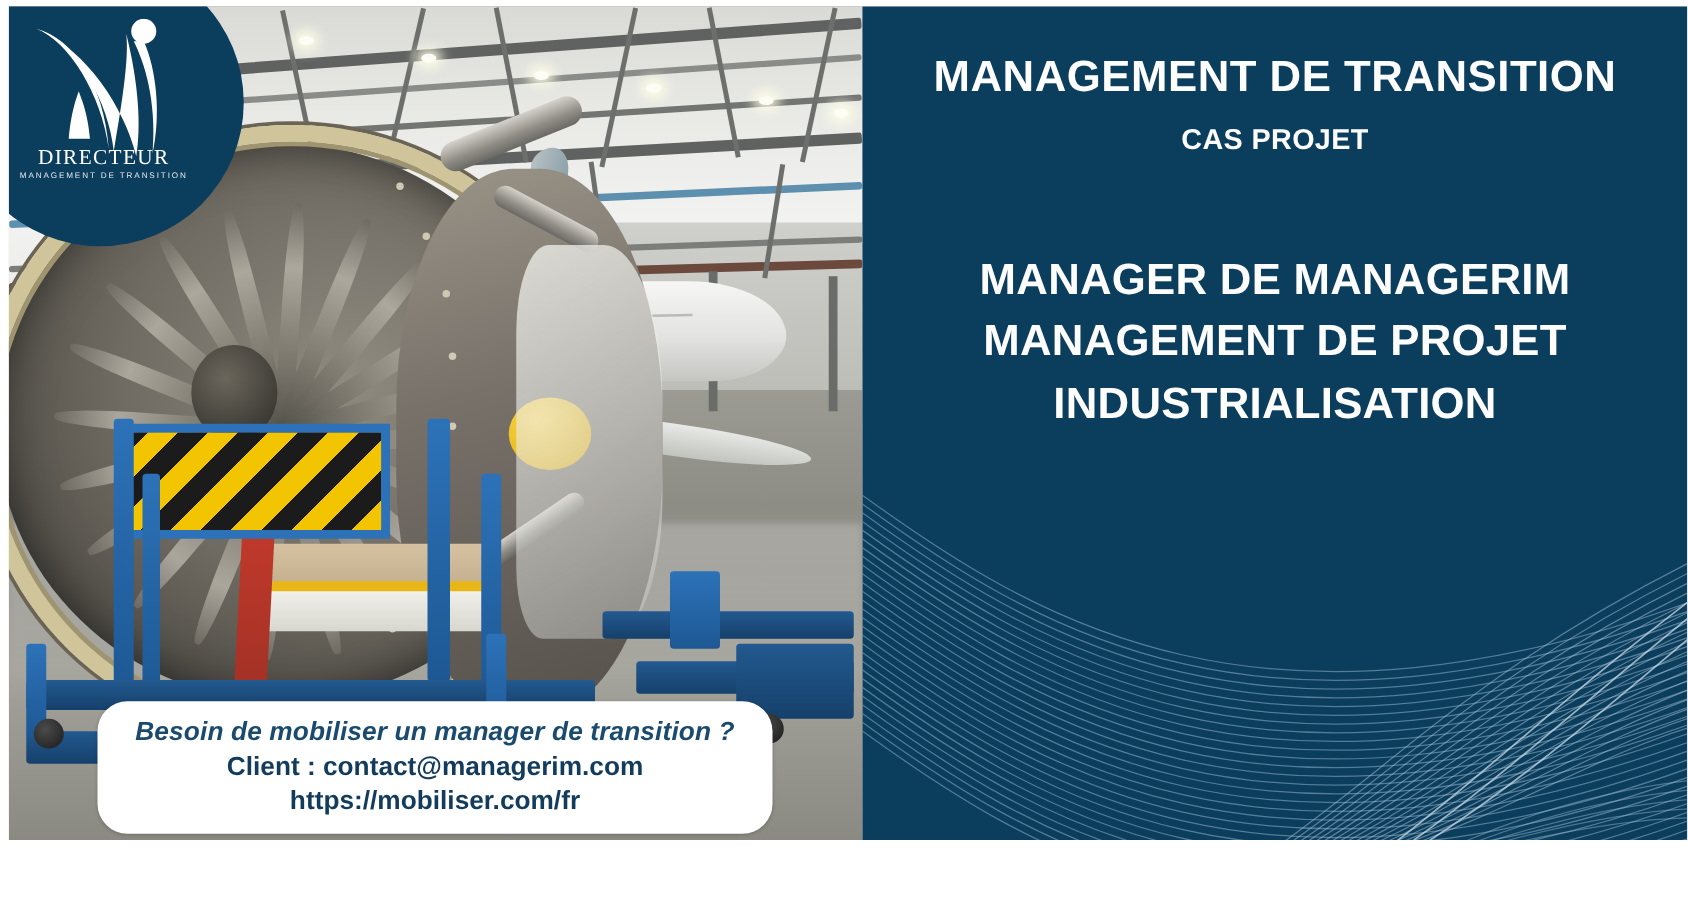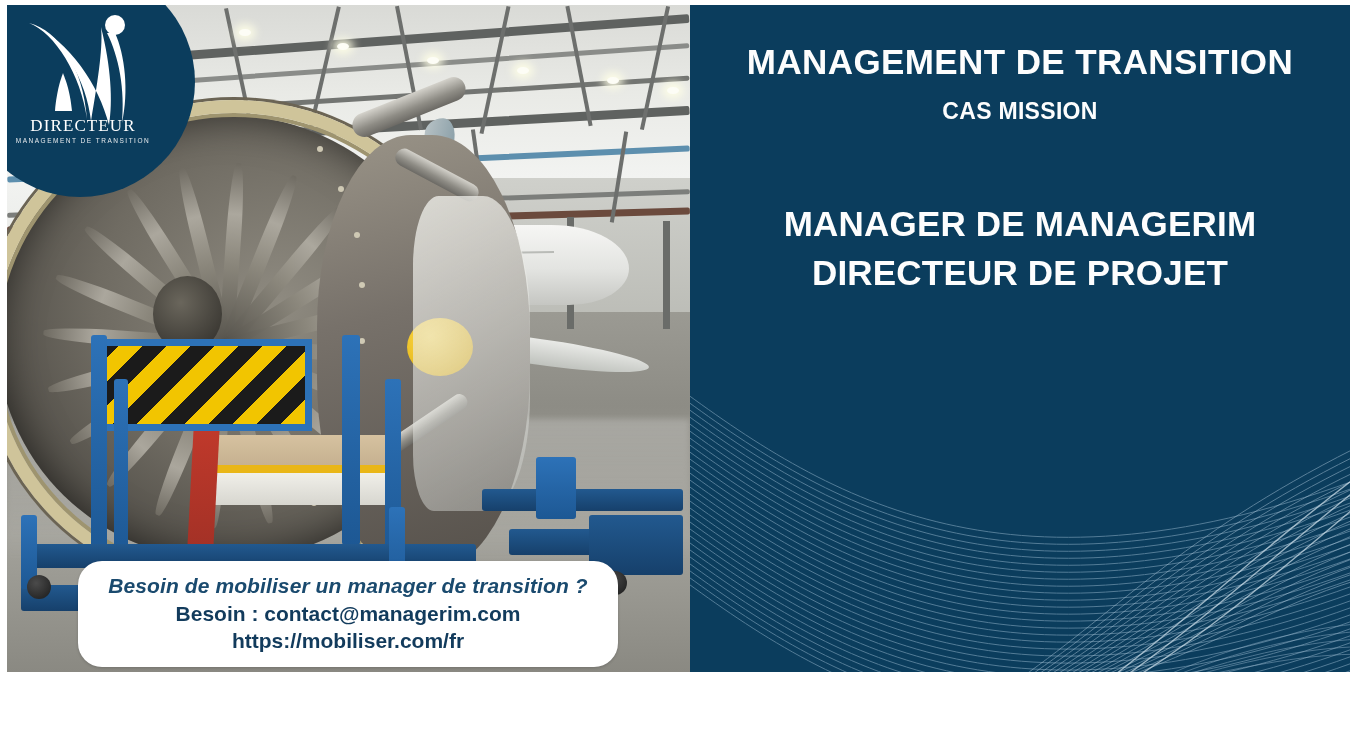--- a/index.html
+++ b/index.html
@@ -322,21 +322,21 @@
           <circle cx="90" cy="10" r="10" fill="#ffffff"></circle>
         </svg>
         <div class="logotxt">
           <div class="nm">DIRECTEUR</div>
           <div class="sub">MANAGEMENT DE TRANSITION</div>
         </div>
       </div>
 
       <div class="contact">
         <div class="l1">Besoin de mobiliser un manager de transition ?</div>
-        <div class="l2">Besoin : contact@managerim.com</div>
+        <div class="l2">Client : contact@managerim.com</div>
         <div class="l3">https://mobiliser.com/fr</div>
       </div>
     </div>
 
     <div class="panel">
 
       <svg class="waves" viewBox="0 0 660 294" preserveAspectRatio="none">
         <defs>
           <g id="wv">
             <path d="M0,40 C150,150 330,230 660,120" fill="none"></path>
@@ -401,22 +401,23 @@
           <path d="M470,300 C540,268 610,250 680,244"></path>
           <path d="M478,300 C548,272 614,256 680,252"></path>
           <path d="M486,300 C556,276 620,262 680,260"></path>
           <path d="M494,300 C564,280 626,268 680,268"></path>
           <path d="M502,300 C572,284 632,274 680,276"></path>
         </g>
       </svg>
 
       <div class="txtwrap">
         <div class="t-top">MANAGEMENT DE TRANSITION</div>
-        <div class="t-sub">CAS MISSION</div>
+        <div class="t-sub">CAS PROJET</div>
         <div class="t-role">
           <div>MANAGER DE MANAGERIM</div>
-          <div>DIRECTEUR DE PROJET</div>
+          <div>MANAGEMENT DE PROJET</div>
+          <div>INDUSTRIALISATION</div>
         </div>
       </div>
     </div>
 
   </div>
 </div>
 
 </body></html>

